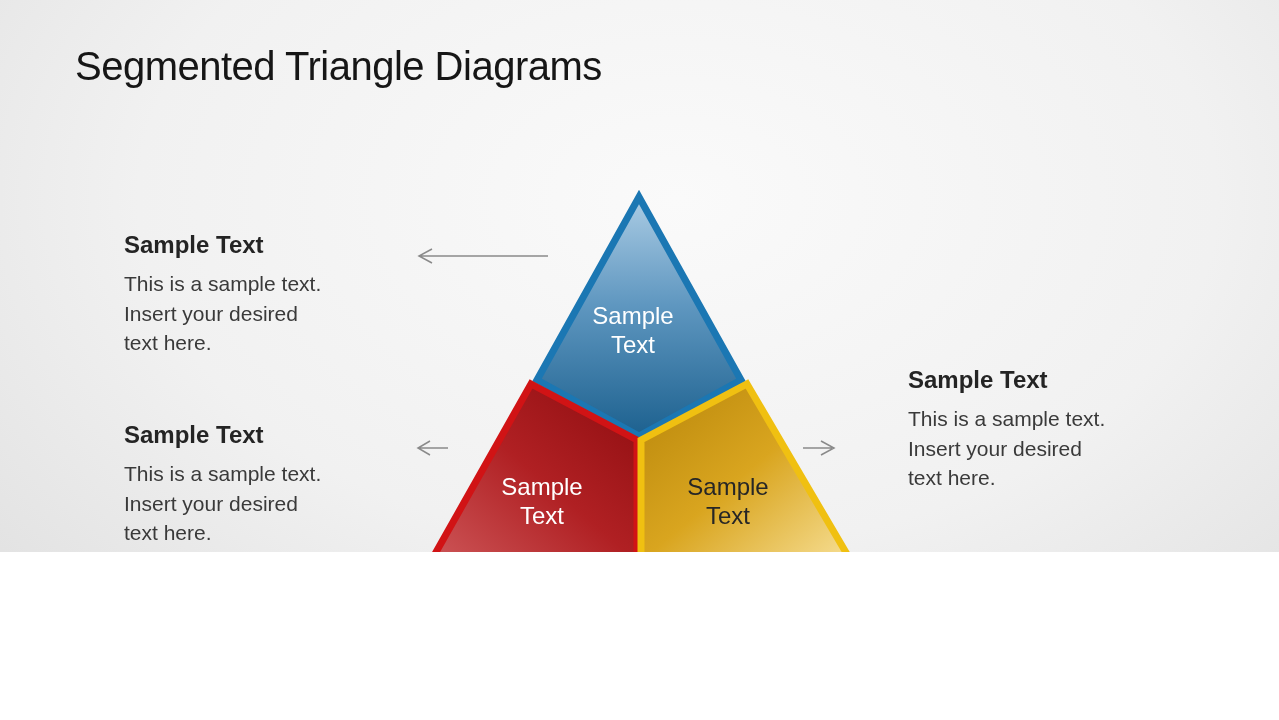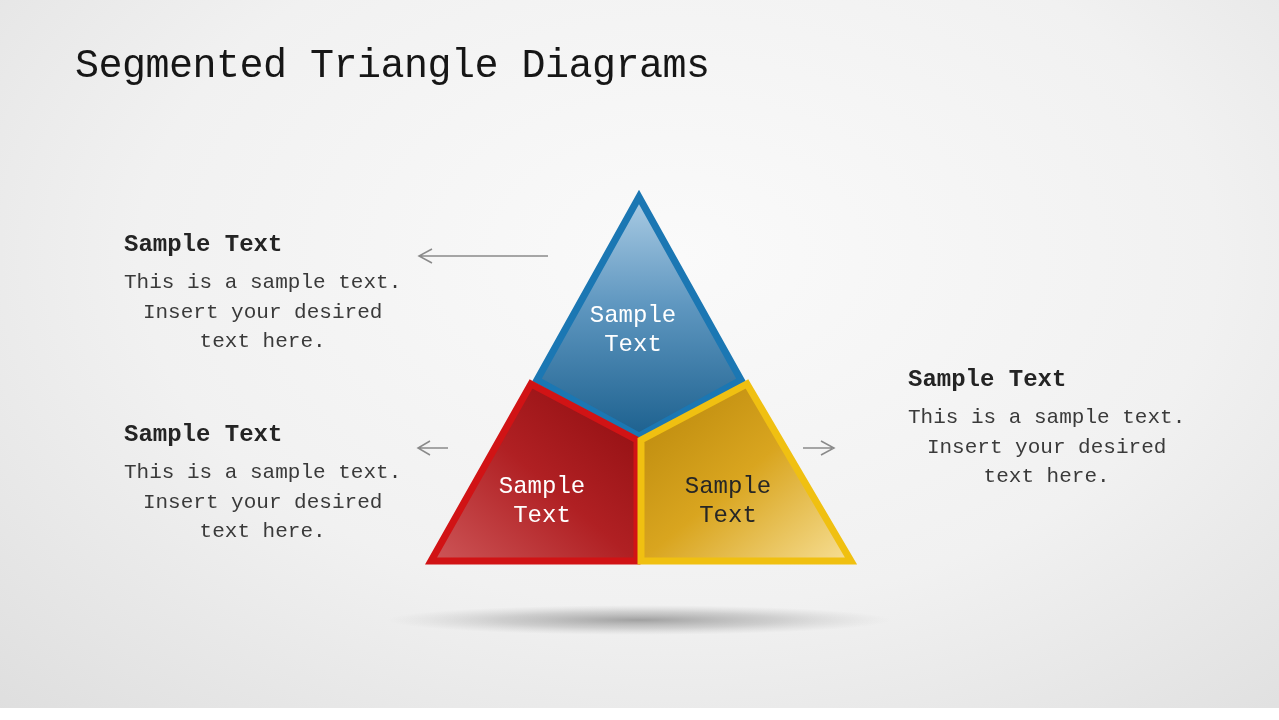--- a/index.html
+++ b/index.html
@@ -1,39 +1,38 @@
 <!DOCTYPE html>
 <html><head>
 <meta charset="utf-8">
 <style>
   html,body{margin:0;padding:0;}
   body{width:1279px;height:720px;font-family:"Liberation Sans","DejaVu Sans",sans-serif;}
   .slide{
-    position:relative;width:1279px;height:708px;overflow:hidden;
+    position:relative;width:1279px;height:552px;overflow:hidden;
     background:radial-gradient(ellipse 980px 640px at 53% 36%, #fafafa 0%, #f1f1f1 55%, #dedede 100%);
-    font-family:Liberation Mono, monospace;
   }
   .title{
     position:absolute;left:75px;top:44px;margin:0;
     font-size:40px;font-weight:400;letter-spacing:-0.5px;color:#161616;
   }
   .diagram{position:absolute;left:0;top:0;width:1279px;height:720px;}
   .seg-label{
     position:absolute;width:130px;text-align:center;
     font-size:24px;line-height:29px;pointer-events:none;
   }
   .lbl-top{left:568px;top:301px;color:#ffffff;}
   .lbl-left{left:477px;top:472px;color:#ffffff;}
   .lbl-right{left:663px;top:472px;color:#262626;}
   .callout{position:absolute;}
   .c1{left:124px;top:231px;}
   .c2{left:124px;top:421px;}
   .c3{left:908px;top:366px;}
   .co-head{font-size:24px;font-weight:700;color:#242424;margin-bottom:10px;white-space:nowrap;}
-  .co-line{font-size:21px;color:#3a3a3a;line-height:29.5px;white-space:nowrap;text-align:center;}
+  .co-line{font-size:21px;color:#3a3a3a;line-height:29.5px;white-space:nowrap;}
 </style>
 </head>
 <body>
 
 <div class="slide">
 
   <h1 class="title">Segmented Triangle Diagrams</h1>
 
   <svg class="diagram" viewBox="0 0 1279 720" width="1279" height="720">
     <defs>

